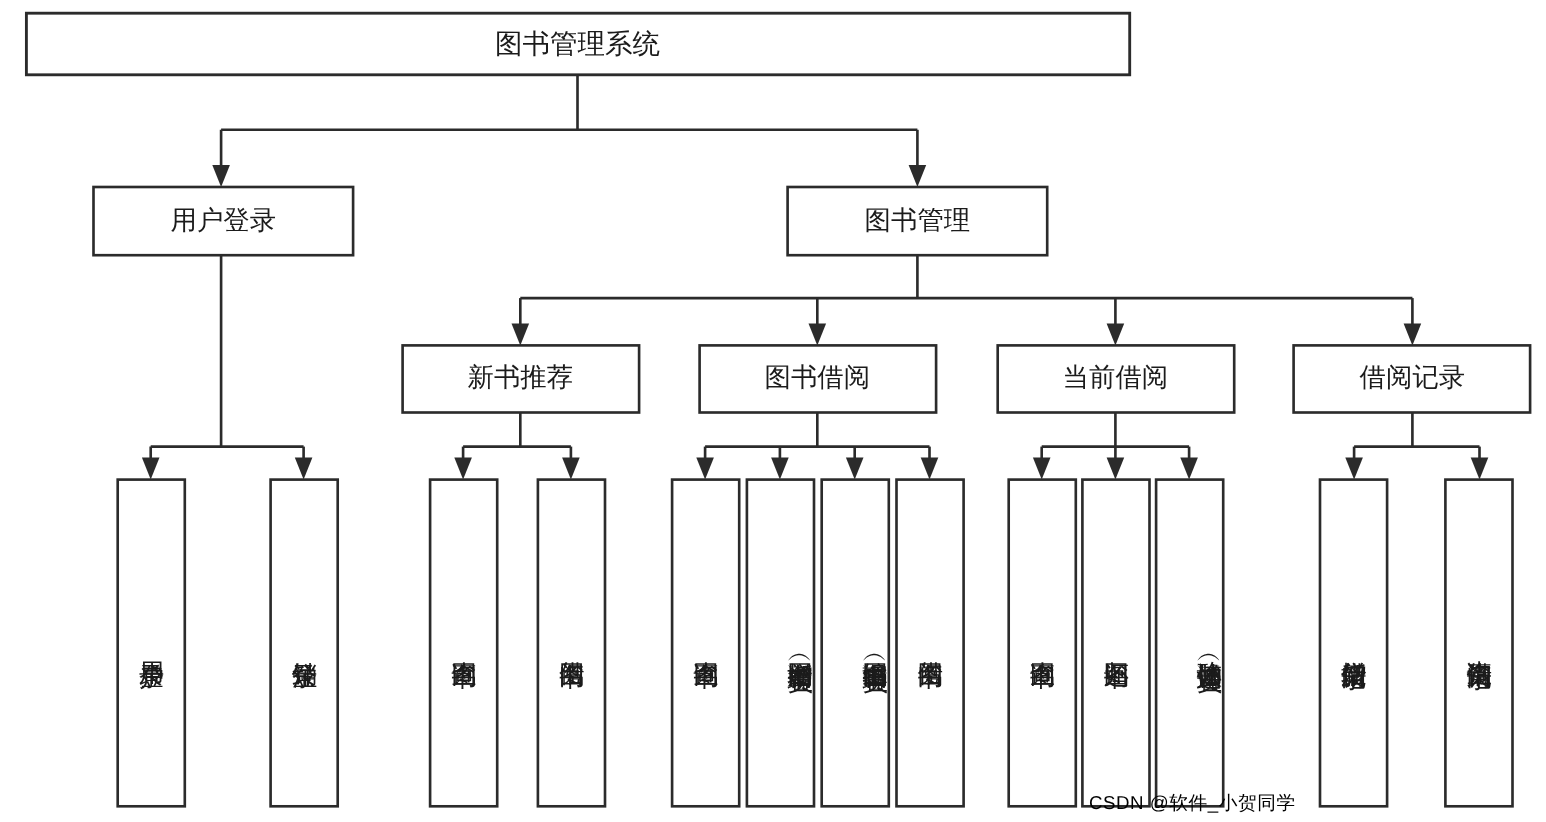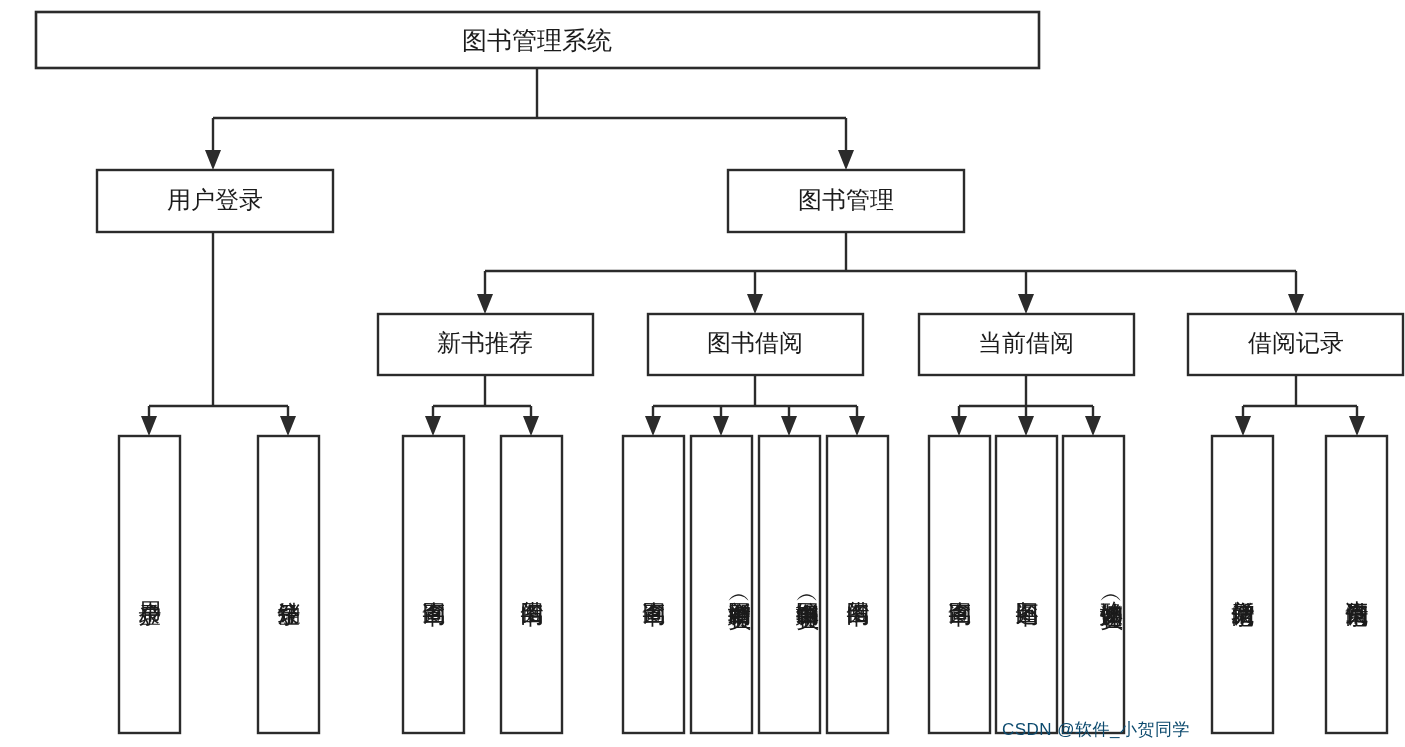--- a/index.html
+++ b/index.html
@@ -10,21 +10,21 @@
   }
   body {
     width: 1405px;
     height: 747px;
     font-family: "Liberation Sans", "DejaVu Sans", sans-serif;
     overflow: hidden;
     position: relative;
   }
   #diagram-root {
     position: absolute;
-    left: 16px;
+    left: 4px;
     top: 0;
     width: 1188px;
     height: 747px;
   }
   svg#flowchart {
     display: block;
     width: 1405px;
     height: 747px;
   }
   .node-box {
@@ -78,21 +78,21 @@
   .leaf-label.centered {
     align-items: center;
     padding-top: 0;
   }
   .watermark {
     position: absolute;
     right: 14px;
     bottom: 6px;
     font-family: "Liberation Sans", "DejaVu Sans", sans-serif;
     font-size: 17px;
-    color: #0c4a6e;
+    color: #000000;
     letter-spacing: 0.5px;
     user-select: none;
     pointer-events: none;
     white-space: nowrap;
   }
 </style>
 </head>
 <body>
 
 <div id="diagram-root">

